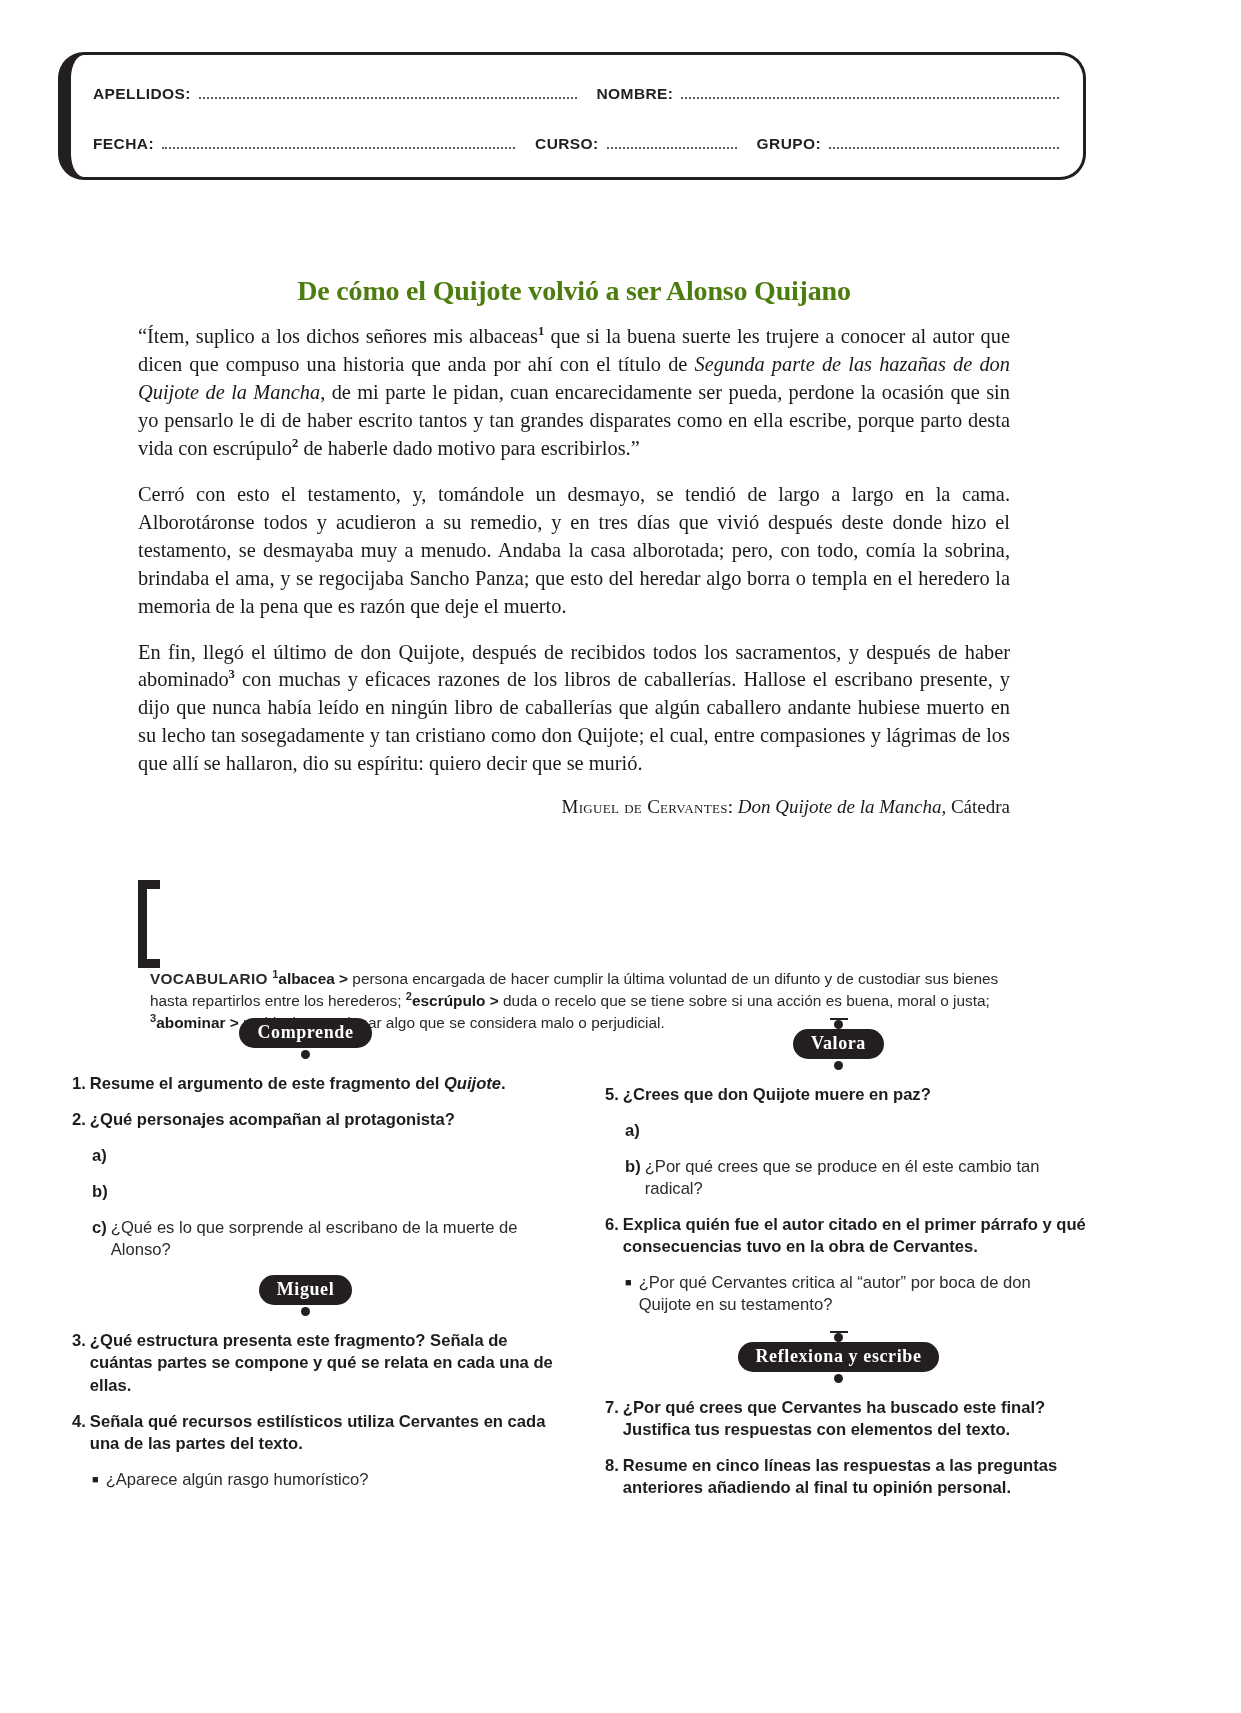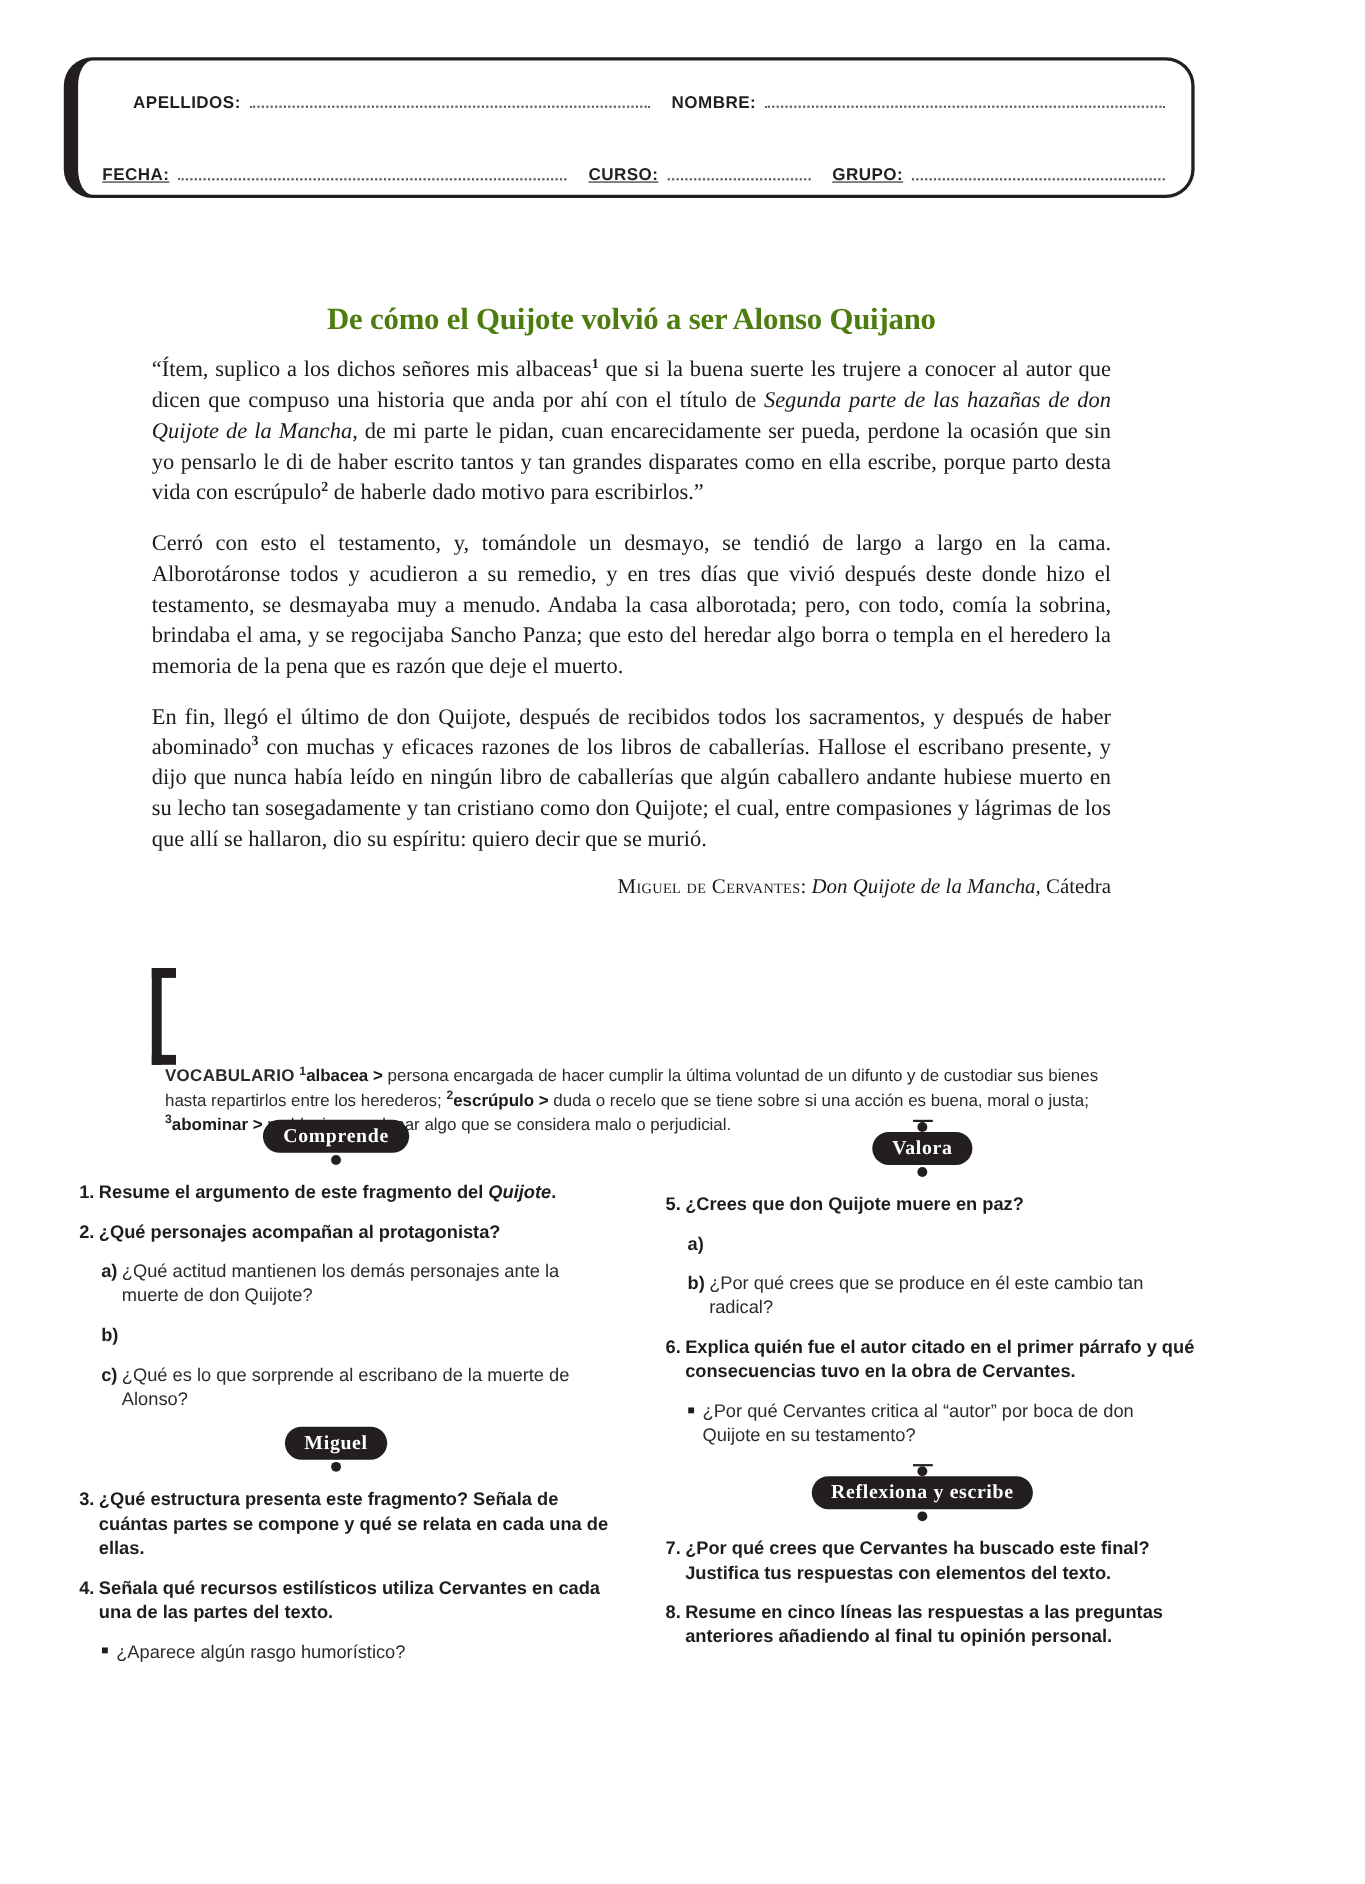--- a/index.html
+++ b/index.html
@@ -33,22 +33,22 @@
     left: 22px;
     right: 18px;
     display: flex;
     align-items: baseline;
     font-family: "Liberation Sans", sans-serif;
     font-weight: bold;
     font-size: 15.5px;
     letter-spacing: 0.4px;
     color: #231f20;
   }
-  .hdr-row.r1 { top: 30px; margin-left: 28px; }
-  .hdr-row.r2 { top: 96px; text-decoration: underline; }
+  .hdr-row.r1 { top: 30px; }
+  .hdr-row.r2 { top: 80px; }
   .hdr-label { white-space: nowrap; }
   .dots {
     flex: 1 1 auto;
     border-bottom: 2px dotted #5c5c5c;
     margin: 0 6px 4px 8px;
     height: 1px;
   }
   .gap-sm { flex: 0 0 14px; }
 
   
@@ -265,21 +265,20 @@
       <div class="q num">
         <span class="q-marker">1.</span>
         <span class="q-body">Resume el argumento de este fragmento del <i>Quijote</i>.</span>
       </div>
       <div class="q num">
         <span class="q-marker">2.</span>
         <span class="q-body">¿Qué personajes acompañan al protagonista?</span>
       </div>
       <div class="q sub">
         <span class="q-marker">a)</span>
-        <span class="q-body">¿Qué actitud mantienen los demás personajes ante la muerte de don Quijote?</span>
       </div>
       <div class="q sub">
         <span class="q-marker">b)</span>
       </div>
       <div class="q sub">
         <span class="q-marker">c)</span>
         <span class="q-body">¿Qué es lo que sorprende al escribano de la muerte de Alonso?</span>
       </div>
       <div class="sec-head">
         <span class="pill">Miguel</span>

